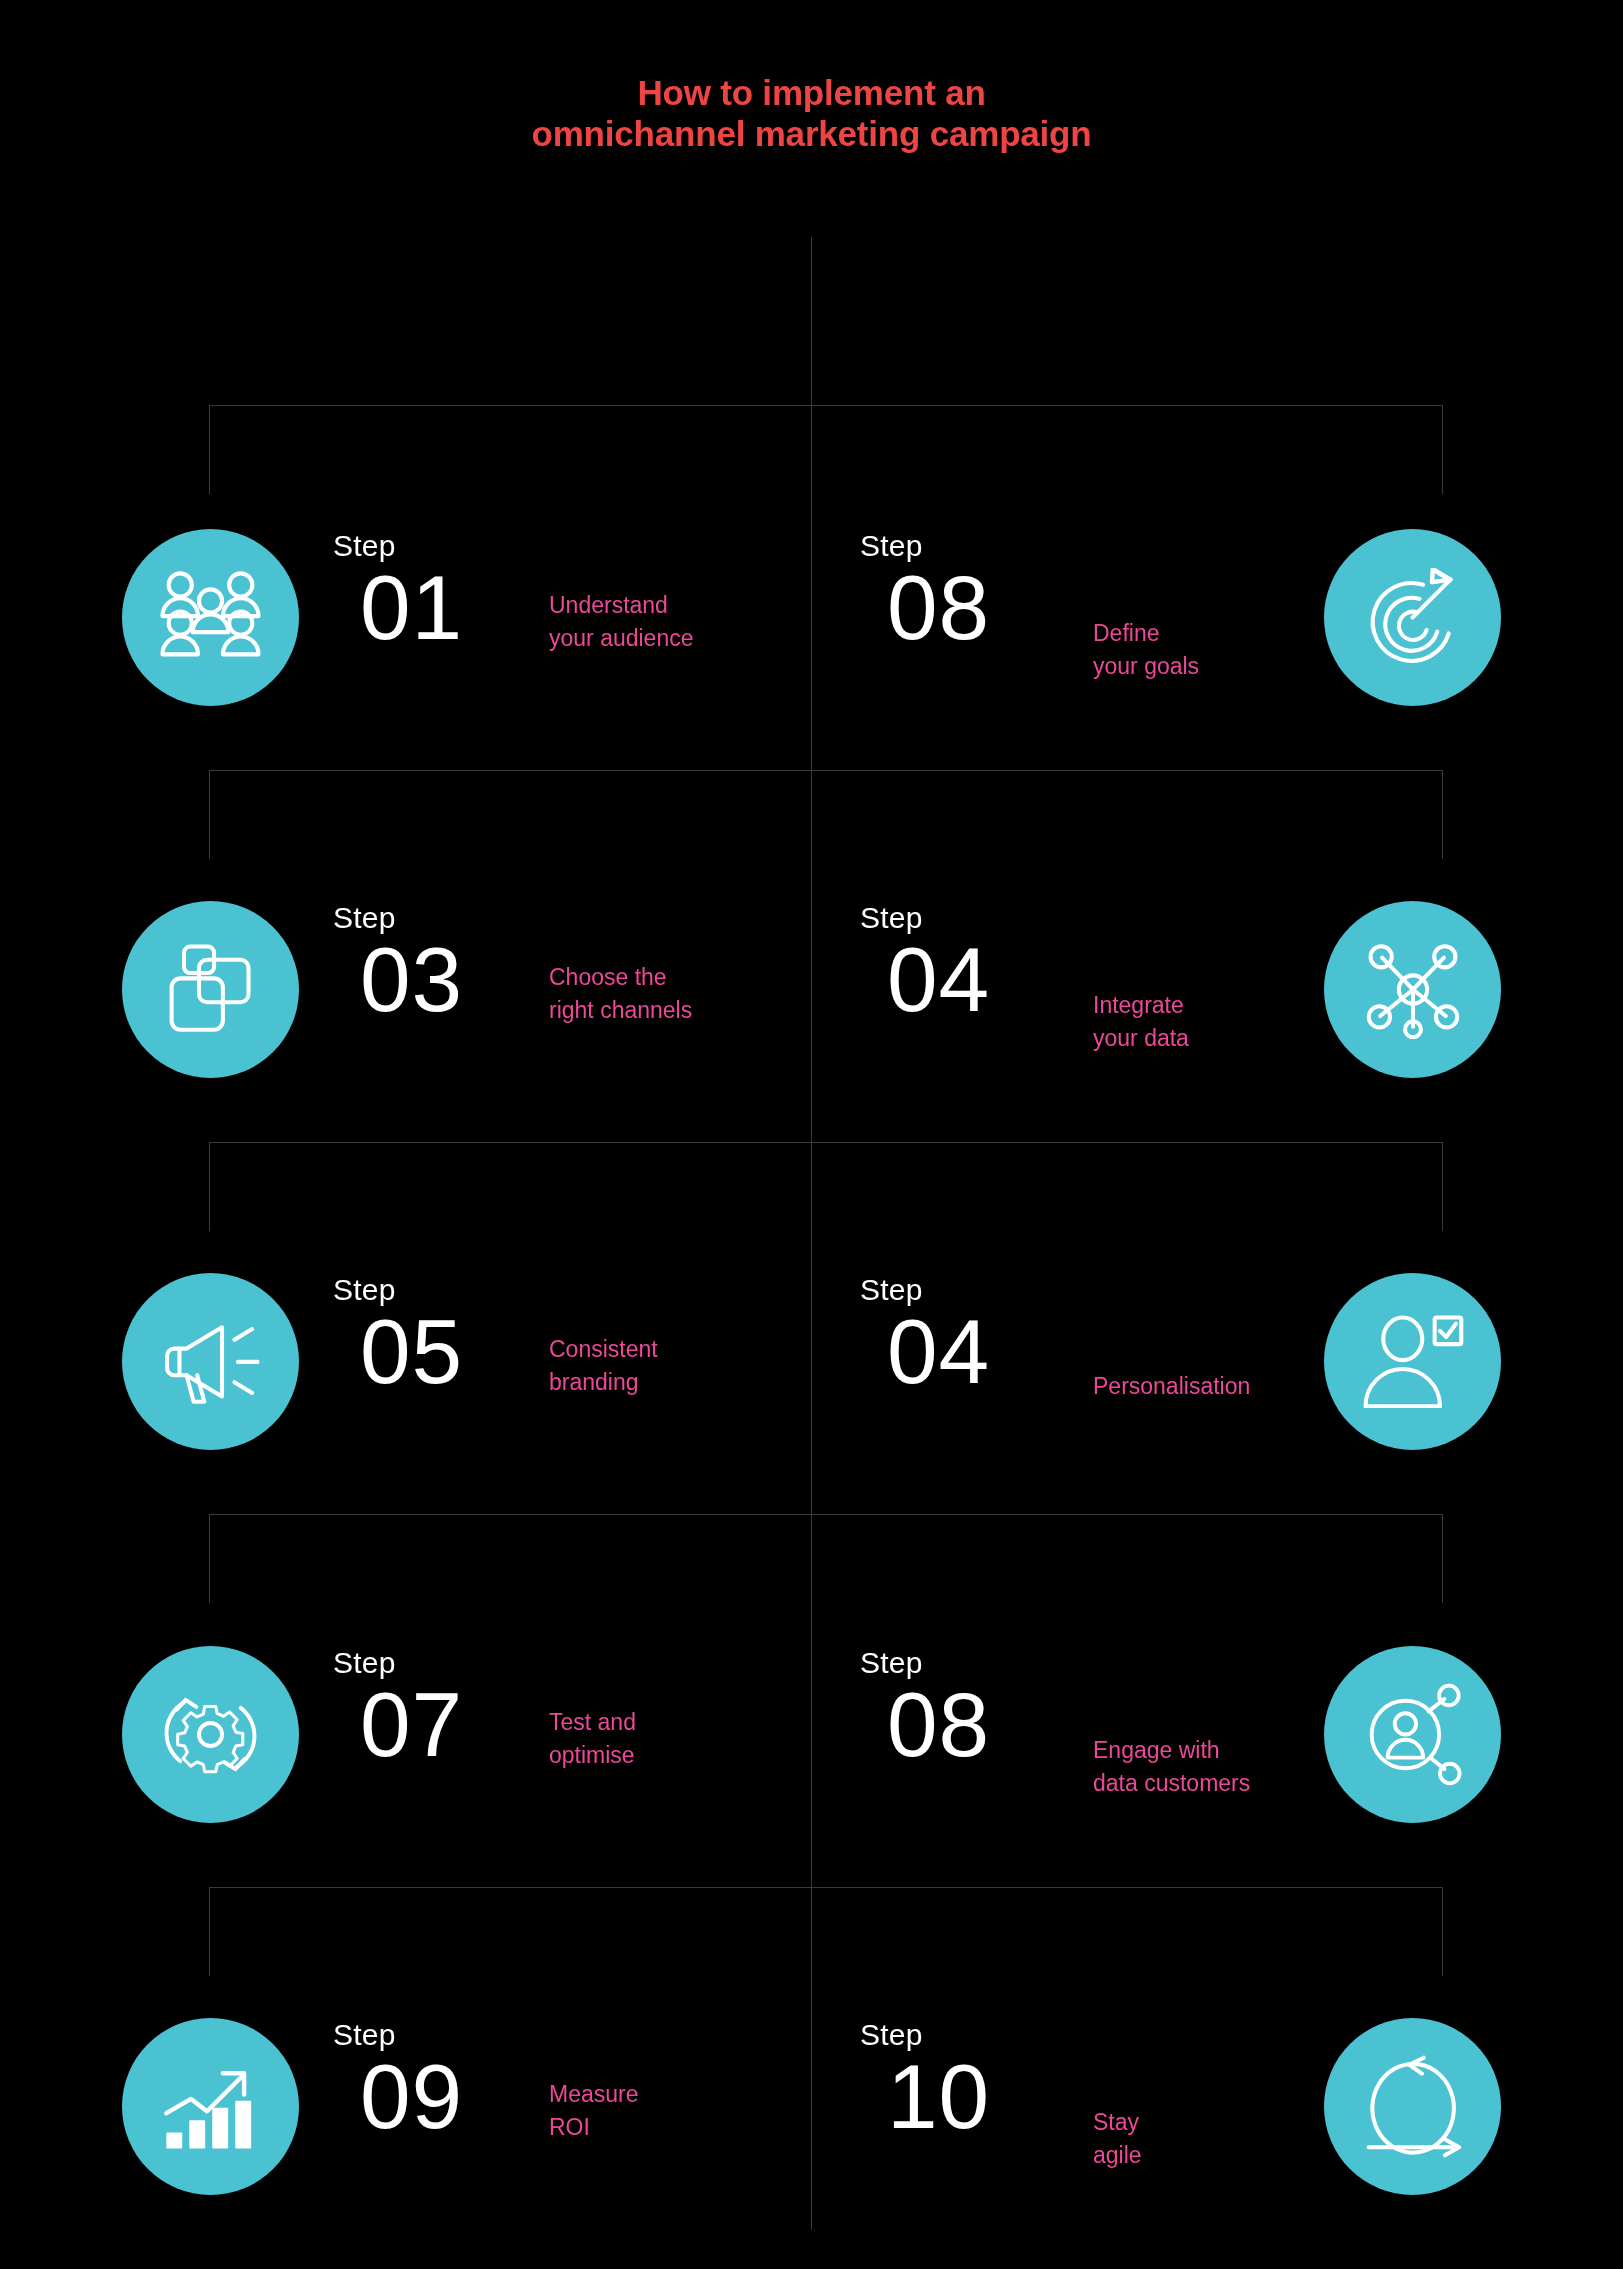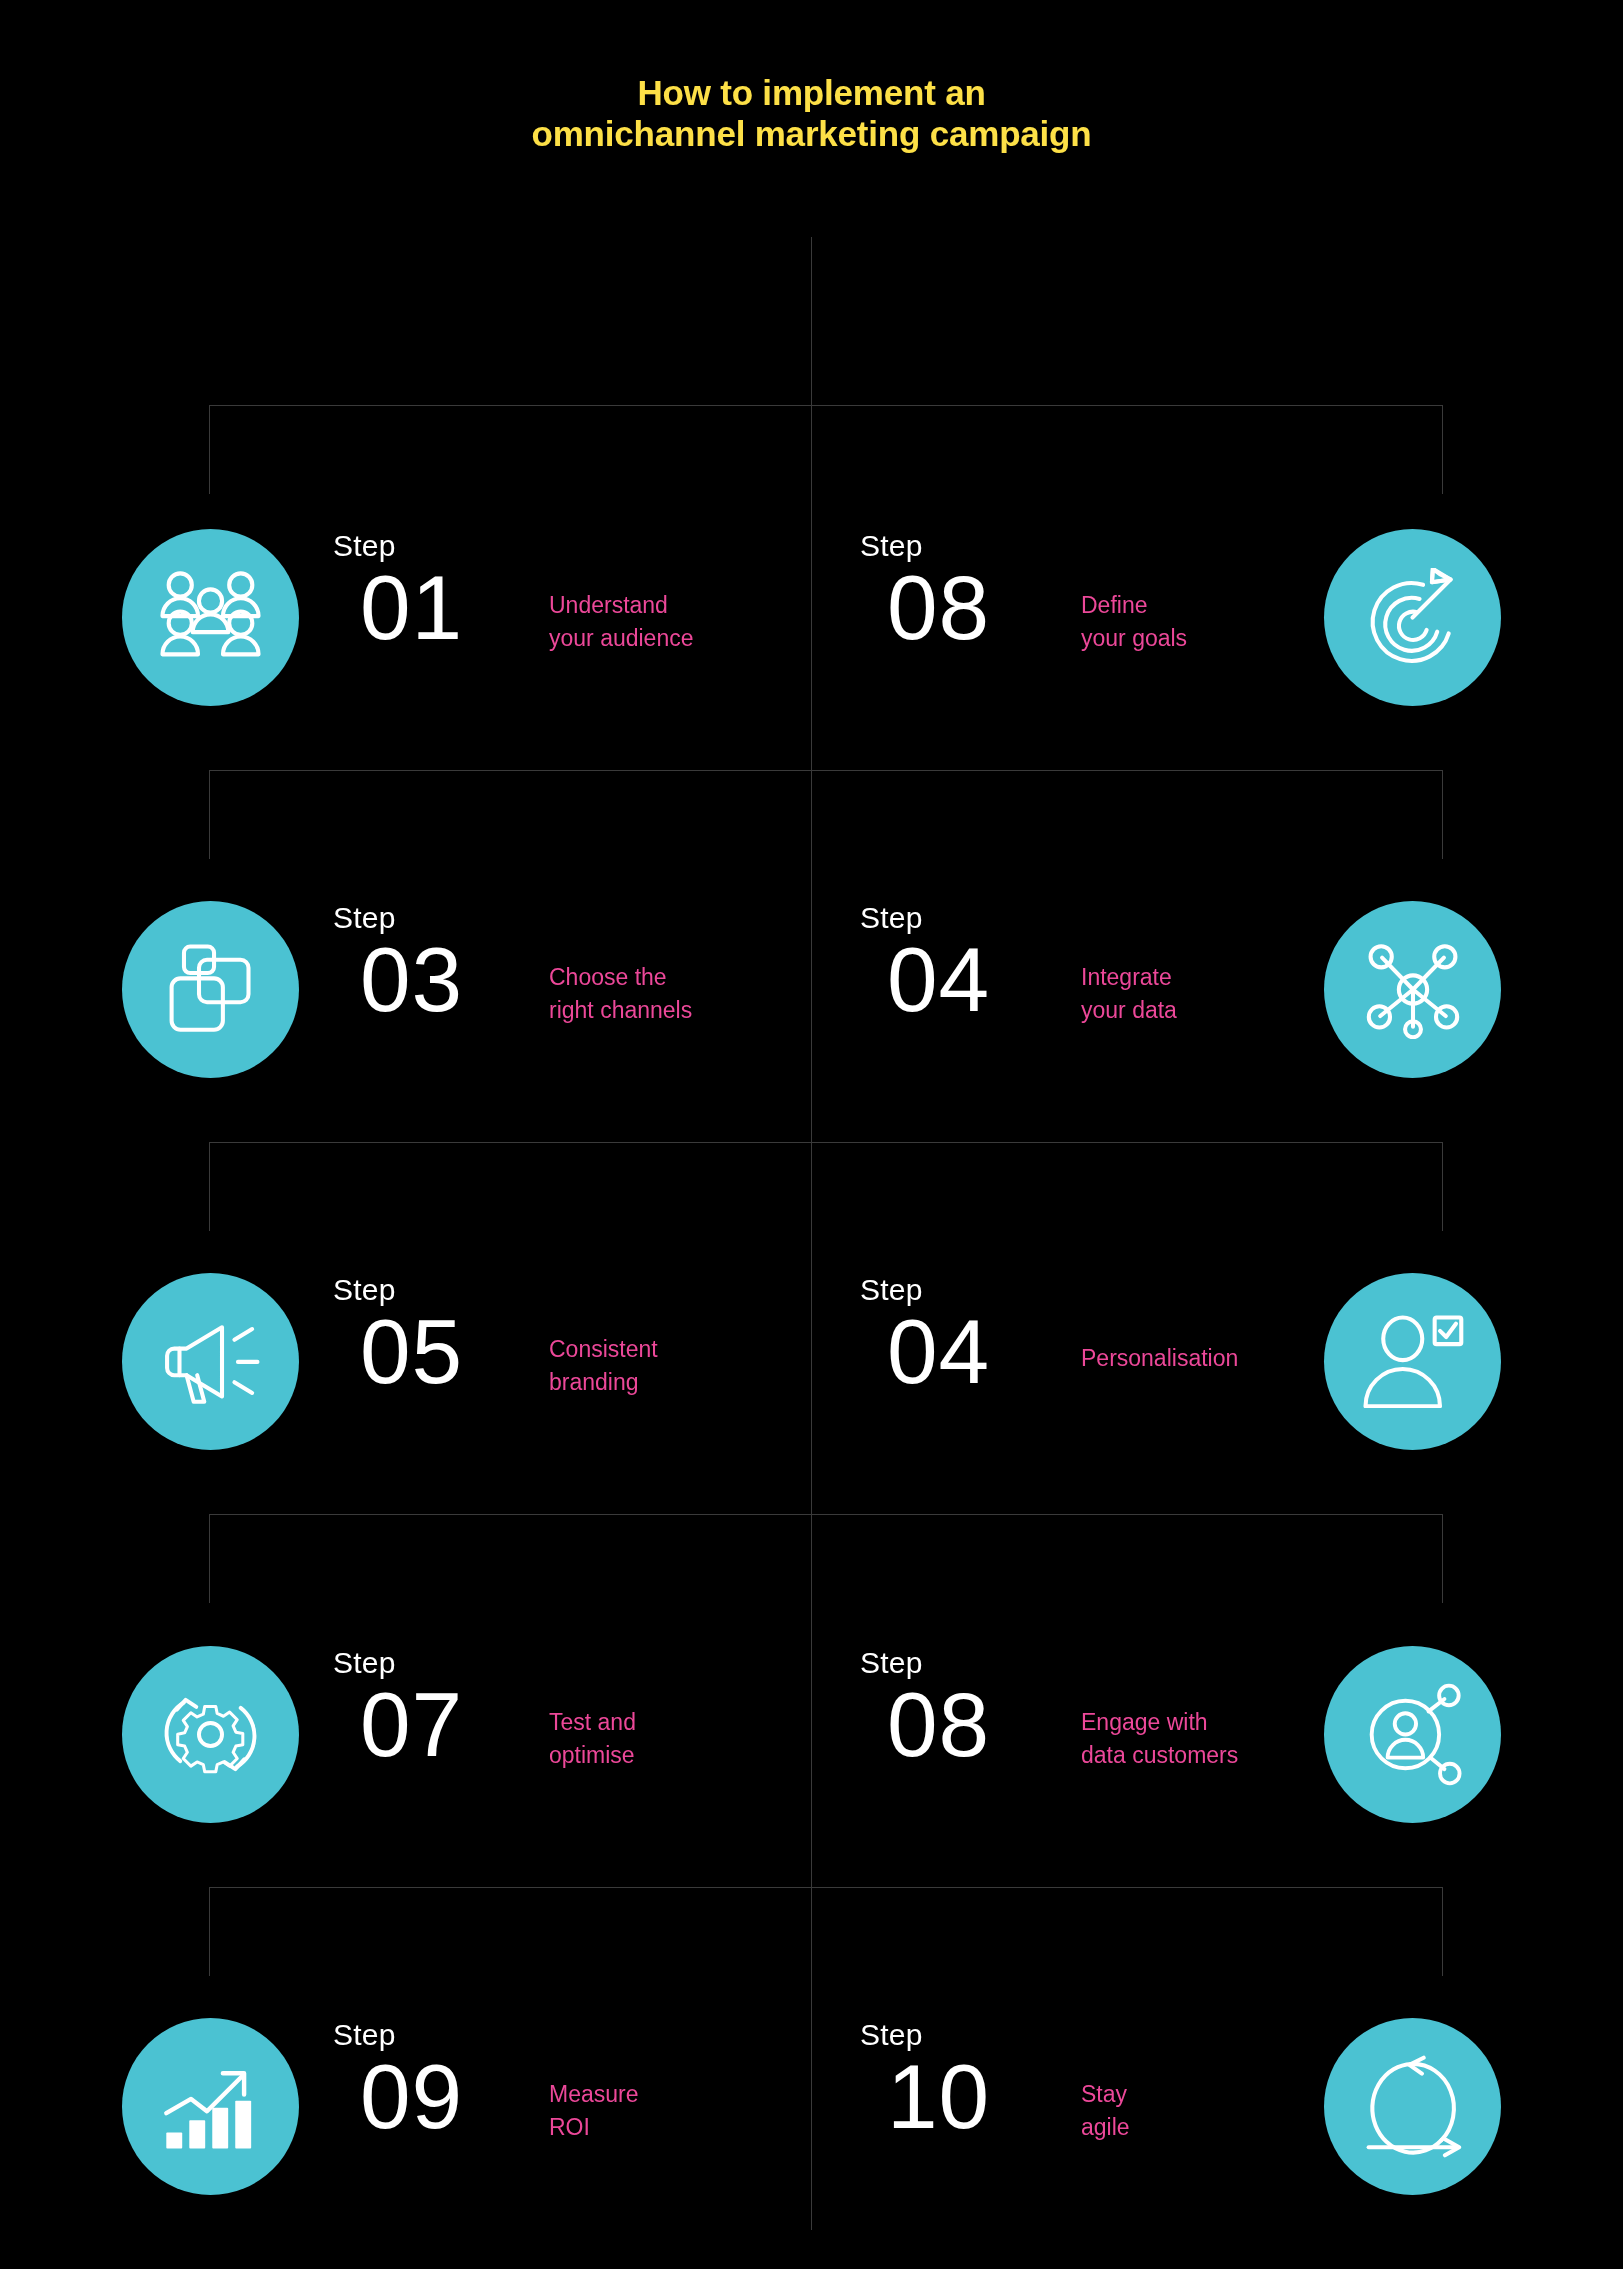--- a/index.html
+++ b/index.html
@@ -13,21 +13,21 @@
     position:relative;
     width:1623px; height:2270px;
     background:#000000;
   }
 
   
   .title {
     position:absolute;
     top:73px; left:0; width:1623px;
     text-align:center;
-    color:#fde047;
+    color:#ef4444;
     font-size:35px;
     font-weight:bold;
     line-height:1.17;
     letter-spacing:-0.2px;
   }
   .title .tline { display:block; }
 
   
   .spine {
     position:absolute;
@@ -96,21 +96,21 @@
   
   .desc {
     position:absolute;
     top:69px;
     color:#ec4899;
     font-size:23px;
     font-weight:400;
     line-height:1.45;
   }
   .cell.left  .desc { left:443px; width:257px; }
-  .cell.right .desc { left:264px; width:266px; }
+  .cell.right .desc { left:276px; width:266px;margin-top:28px; }
   .desc .dline { display:block; white-space:nowrap; }
 </style>
 </head>
 <body>
 
 <div id="page">
 
   <div class="title">
     <span class="tline">How to implement an</span>
     <span class="tline">omnichannel marketing campaign</span>

